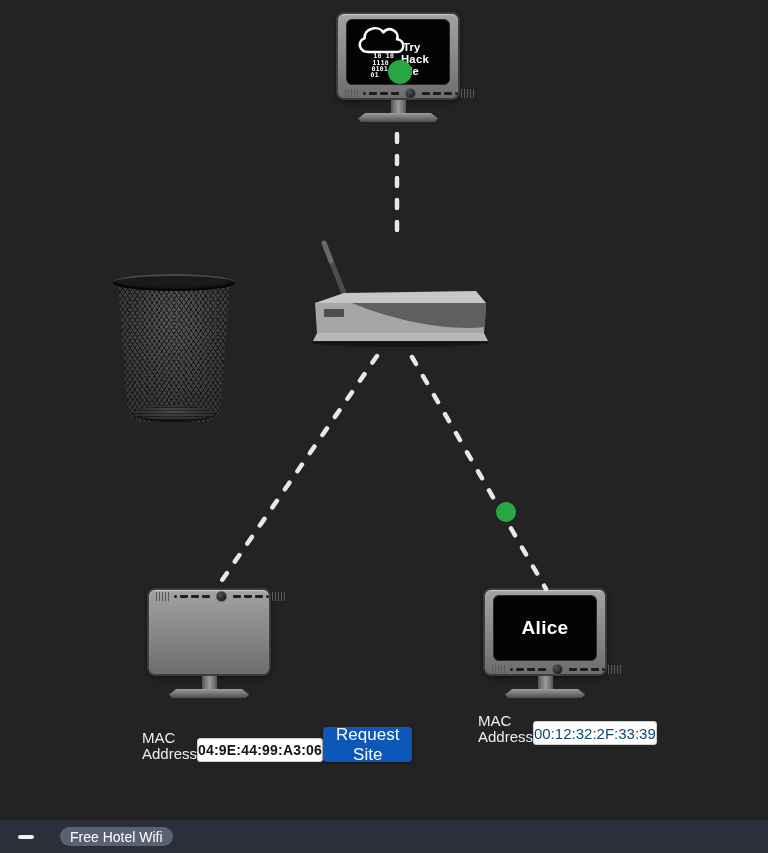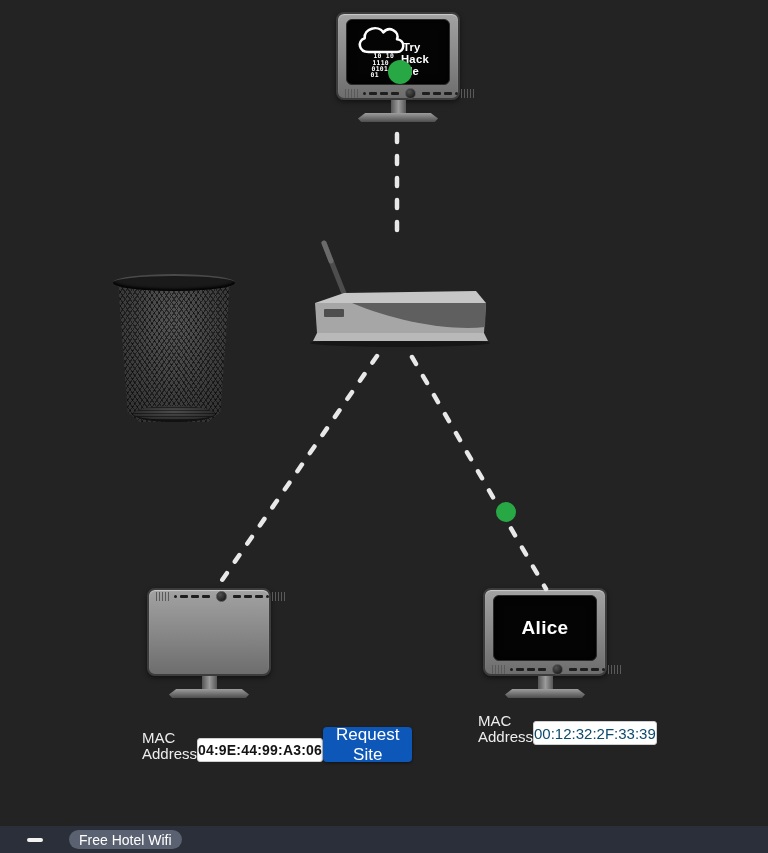--- a/index.html
+++ b/index.html
@@ -73,22 +73,22 @@
   .request-btn{
     margin-top:14px;height:35px;padding:0 13px;border:none;border-radius:4px;
     background:#0d57b8;color:#fff;font-size:17px;font-family:"Liberation Sans",sans-serif;
     display:flex;align-items:center;justify-content:center;cursor:pointer;
     box-shadow:0 1px 3px rgba(0,0,0,.5);
   }
   
   .overlay{position:absolute;inset:0;pointer-events:none;z-index:5;}
   
   .footer{
-    position:absolute;left:0;right:0;bottom:0;height:27px;background:#2a2f39;
-    display:flex;align-items:center;padding-left:27px;box-sizing:border-box;z-index:6;
+    position:absolute;left:0;right:0;bottom:0;height:33px;background:#2a2f39;
+    display:flex;align-items:center;padding-left:18px;box-sizing:border-box;z-index:6;
   }
   .collapse-icon{width:16px;height:4px;border-radius:2px;background:#f2f2f2;cursor:pointer;}
   .wifi-badge{
     margin-left:26px;height:19px;padding:0 10px;border-radius:10px;background:#5a6170;
     color:#fff;font-size:14px;display:flex;align-items:center;
   }
   
   .logo-svg text{fill:#fff;}
   .logo-bin{font-family:"DejaVu Sans Mono",monospace;font-size:6.5px;font-weight:bold;}
   .logo-word{font-family:"Liberation Sans",sans-serif;font-size:11.5px;font-weight:bold;letter-spacing:.3px;}

